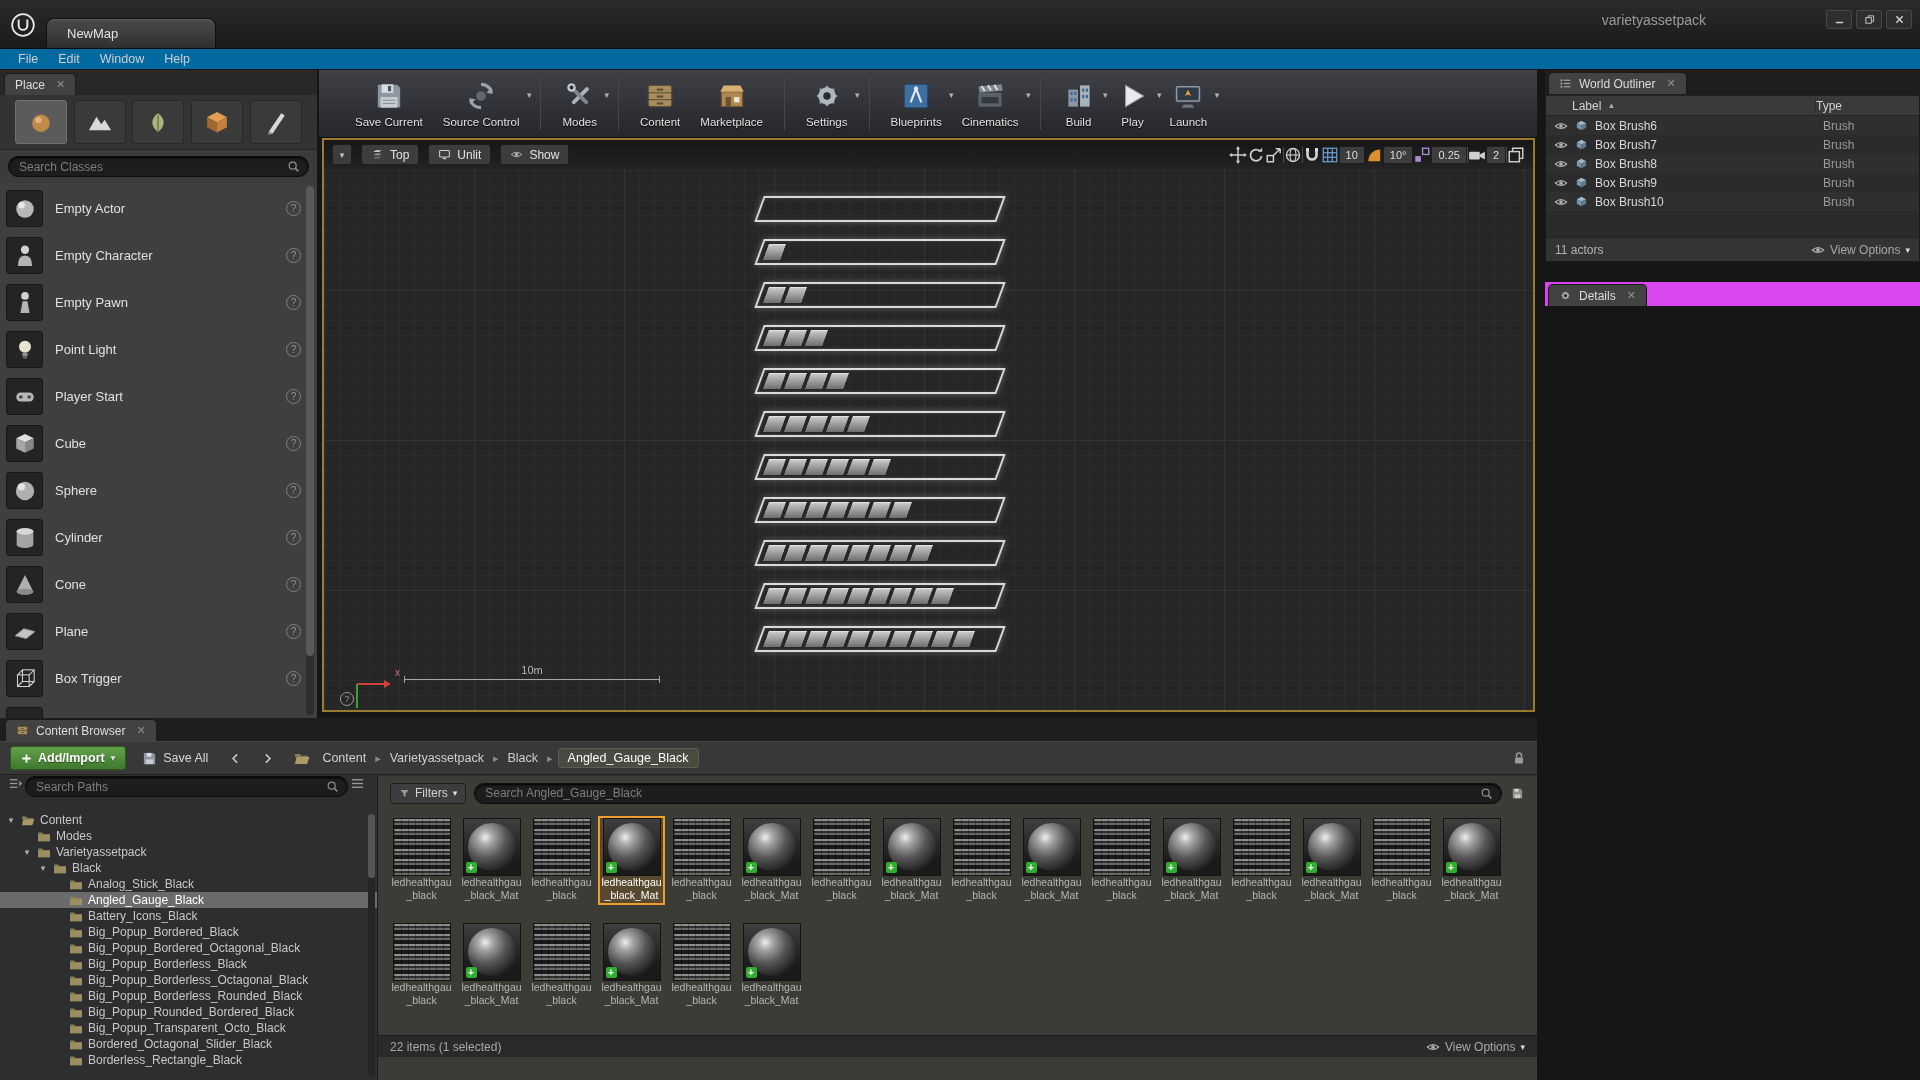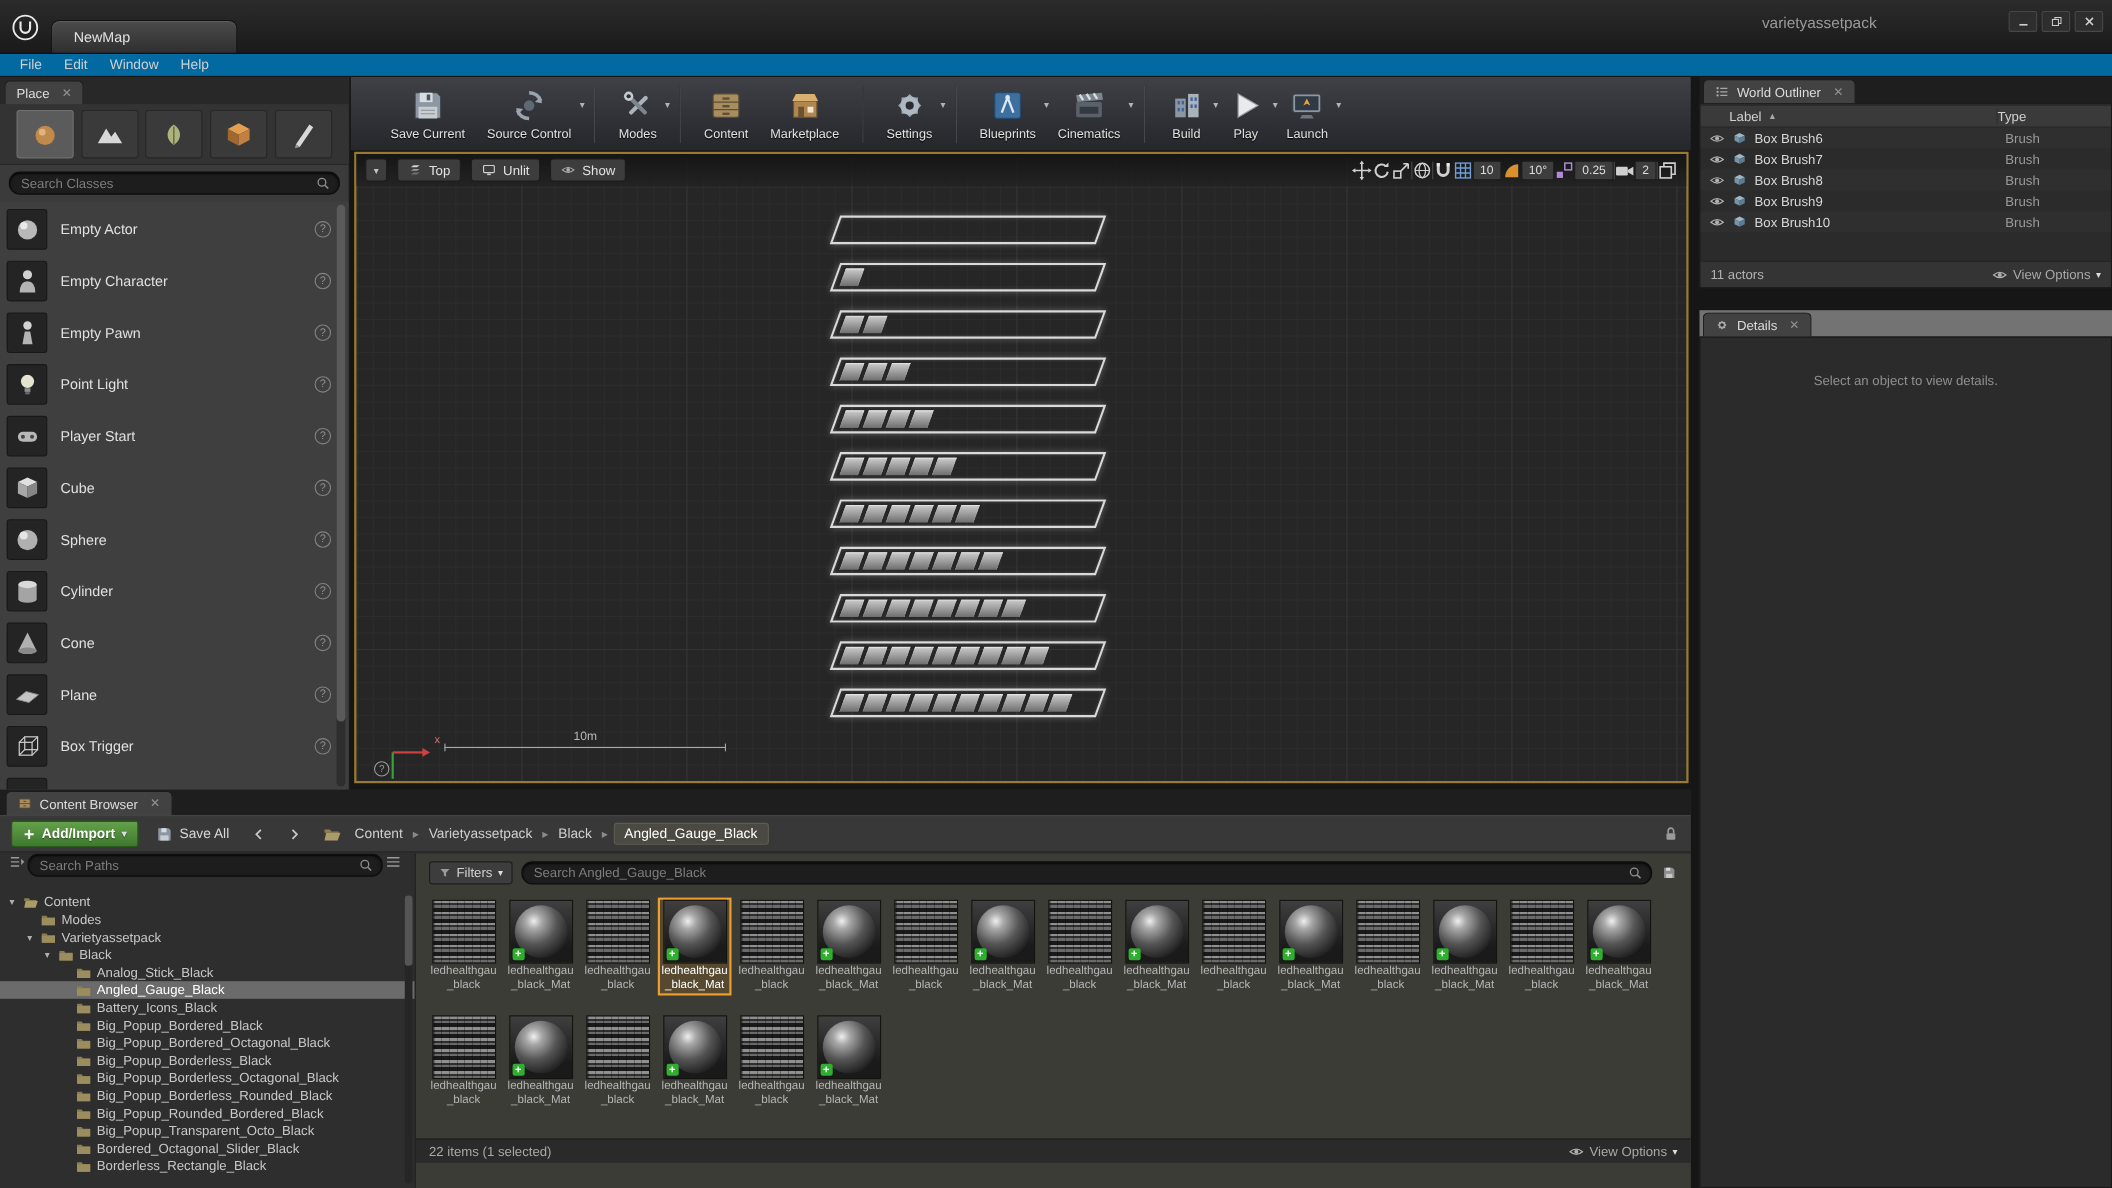--- a/index.html
+++ b/index.html
@@ -91,21 +91,21 @@
 .ol-header .h-type{width:104px;border-left:1px solid #2c2c2c;padding-left:0}
 .ol-row{display:flex;align-items:center;height:19px;font-size:12px}
 .ol-row:nth-child(odd){background:#2f2f2f}
 .ol-eye{width:14px;height:14px;margin:0 7px 0 8px}
 .ol-brush{width:13px;height:13px;margin-right:7px}
 .ol-label{flex:1;color:#d8d8d8}
 .ol-type{width:104px;color:#9a9a9a;padding-left:8px}
 .ol-status{position:absolute;left:0;right:0;bottom:0;height:24px;background:#343434;border-top:1px solid #222;display:flex;align-items:center;padding:0 9px;font-size:12px;color:#b2b2b2}
 .view-opts{margin-left:auto;display:flex;align-items:center;gap:5px;color:#a8a8a8;font-size:12px}
 .view-opts .ic{width:14px;height:14px}
-.details-tabstrip{position:absolute;left:0;top:212px;width:100%;height:24px;background:#737373;display:flex;align-items:flex-end;padding-left:3px}
+.details-tabstrip{position:absolute;left:0;top:212px;width:100%;height:24px;background:#d946ef;display:flex;align-items:flex-end;padding-left:3px}
 .details-body{position:absolute;left:0;top:236px;width:100%;bottom:0;background:#2b2b2b;border:1px solid #1a1a1a}
 .details-msg{margin-top:32px;text-align:center;color:#8f8f8f;font-size:12px}
 
 .content-browser{position:absolute;left:0;top:718px;width:1537px;height:362px;background:#303030}
 .cb-tabstrip{height:23px;background:#1e1e1e;display:flex;align-items:flex-end;padding-left:5px}
 .cb-toolbar{height:34px;background:#383838;border-top:1px solid #464646;border-bottom:1px solid #202020;display:flex;align-items:center;padding:0 10px;gap:10px}
 .addimport-btn{height:24px;background:linear-gradient(180deg,#64a14b,#3e792d);border:1px solid #29591b;border-radius:3px;color:#fff;font-size:12.5px;font-weight:bold;display:flex;align-items:center;gap:6px;padding:0 10px;text-shadow:0 1px 1px rgba(0,0,0,.5)}
 .addimport-btn .ic{width:11px;height:11px}
 .dd{font-size:9px;color:#ddd}
 .saveall-btn{display:flex;align-items:center;gap:6px;color:#d8d8d8;font-size:12.5px;padding:0 6px}
@@ -870,23 +870,20 @@
             <svg viewBox="0 0 16 16">
               <rect x="4.5" y="4.5" width="7" height="7" fill="#a8a8a8" transform="rotate(45 8 8)"></rect>
               <rect x="4.5" y="4.5" width="7" height="7" fill="#a8a8a8"></rect>
               <circle cx="8" cy="8" r="2" fill="#2b2b2b"></circle>
             </svg>
           </span>
         <span>Details</span>
         <span class="tab-close">✕</span>
       </div>
     </div>
-    <div class="details-body">
-      <div class="details-msg">Select an object to view details.</div>
-    </div>
   </div>
 
   <div class="content-browser">
     <div class="cb-tabstrip">
       <div class="panel-tab">
         <span class="ic" data-icon="drawer-small">
             <svg viewBox="0 0 16 16">
               <rect x="2" y="3" width="12" height="10" rx="1" fill="#a88d5f" stroke="#5d4e34"></rect>
               <line x1="2" y1="8" x2="14" y2="8" stroke="#5d4e34"></line>
               <rect x="6.5" y="5" width="3" height="1.2" fill="#5d4e34"></rect>

